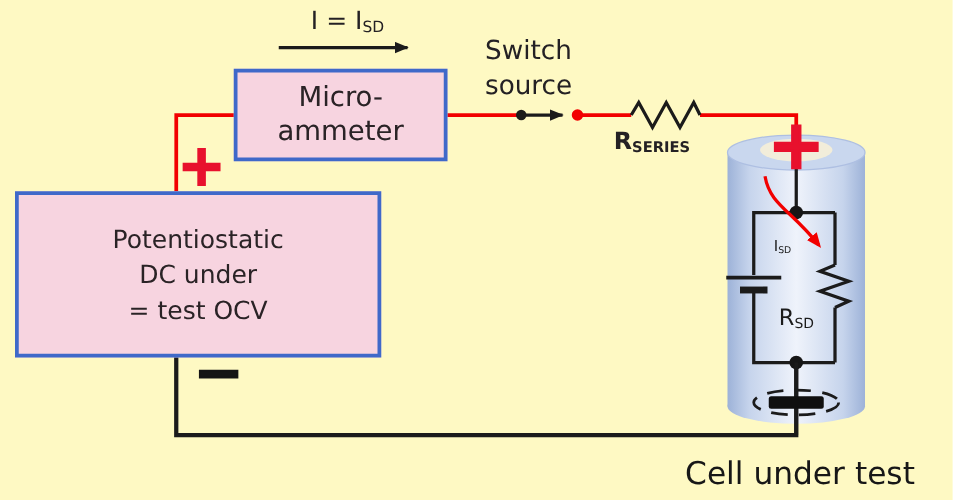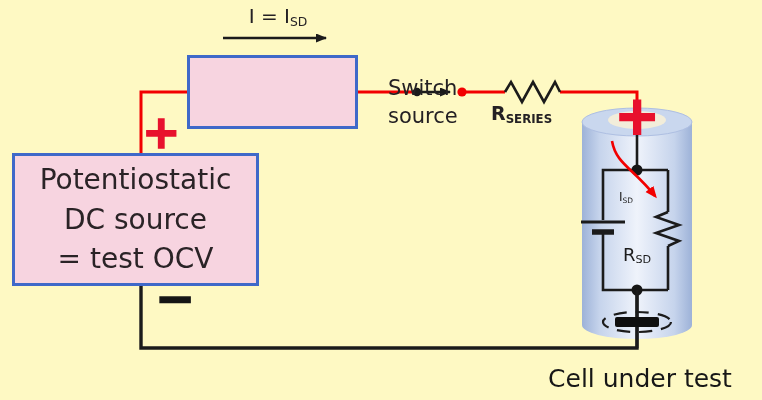--- a/index.html
+++ b/index.html
@@ -10,23 +10,23 @@
   svg.layer { position:absolute; left:0; top:0; width:762px; height:400px; }
   .lbl { position:absolute; color:#242124; white-space:nowrap; }
   sub.sub { font-size:62%; line-height:0; vertical-align:-0.22em; letter-spacing:0; }
   .box {
     position:absolute; box-sizing:border-box;
     border:3px solid #3f69c9; background:#f7d4e0;
     display:flex; flex-direction:column; align-items:center; justify-content:center;
     text-align:center; color:#2a2326;
   }
   .ammeter { left:187px; top:55px; width:171px; height:74px; font-size:22px; line-height:1.25; }
-  .source  { left:12px;  top:153px; width:247px; height:133px; font-size:28px; line-height:1.42; }
+  .source  { left:12px;  top:153px; width:293px; height:133px; font-size:20px; line-height:1.42; }
   .arrow-lbl { left:222px; top:4px; width:112px; text-align:center; font-size:20px; font-weight:500; }
-  .switch-lbl { left:388px; top:26px; font-size:21px; line-height:1.35;margin-top:48px; }
+  .switch-lbl { left:388px; top:26px; font-size:21px; line-height:1.35; }
   .rseries { left:491px; top:102px; font-size:19px; font-weight:700; }
   .plus-src  { left:142px; top:107px; width:38px; text-align:center; font-size:46px; font-weight:bold;
                line-height:50px; color:#e8112d; -webkit-text-stroke:1.5px #e8112d; }
   .minus-src { left:152px; top:272px; width:46px; text-align:center; font-size:48px; font-weight:bold;
                line-height:52px; color:#151515; -webkit-text-stroke:1.5px #151515; }
   .plus-cell { left:610px; top:90px;  width:54px; text-align:center; font-size:54px; font-weight:bold;
                line-height:52px; color:#e8112d; -webkit-text-stroke:2px #e8112d; }
   .isd { left:619px; top:190px; font-size:12px; color:#1c1c1c; }
   .rsd { left:623px; top:244px; font-size:18px; color:#1c1c1c; }
   .caption { left:505px; top:364px; width:270px; text-align:center; font-size:25px; color:#171717; }
@@ -99,25 +99,27 @@
     <line x1="637" y1="290" x2="637" y2="348" stroke="#1b1b1b" stroke-width="3"></line>
     <ellipse cx="637" cy="322" rx="34" ry="10" fill="none" stroke="#1b1b1b" stroke-width="2.2" stroke-dasharray="13 9"></ellipse>
     <rect x="615" y="317" width="44" height="10" rx="2" fill="#0f0f0f"></rect>
   </svg>
 
   <div class="lbl arrow-lbl">
     <span>I = I</span><sub class="sub">SD</sub>
   </div>
 
   <div class="box ammeter">
+    <div>Micro-</div>
+    <div>ammeter</div>
   </div>
 
   <div class="box source">
     <div>Potentiostatic</div>
-    <div>DC source</div>
+    <div>DC under</div>
     <div>= test OCV</div>
   </div>
 
   <div class="lbl plus-src">+</div>
   <div class="lbl minus-src">−</div>
   <div class="lbl plus-cell">+</div>
 
   <div class="lbl switch-lbl">
     <div>Switch</div>
     <div>source</div>

